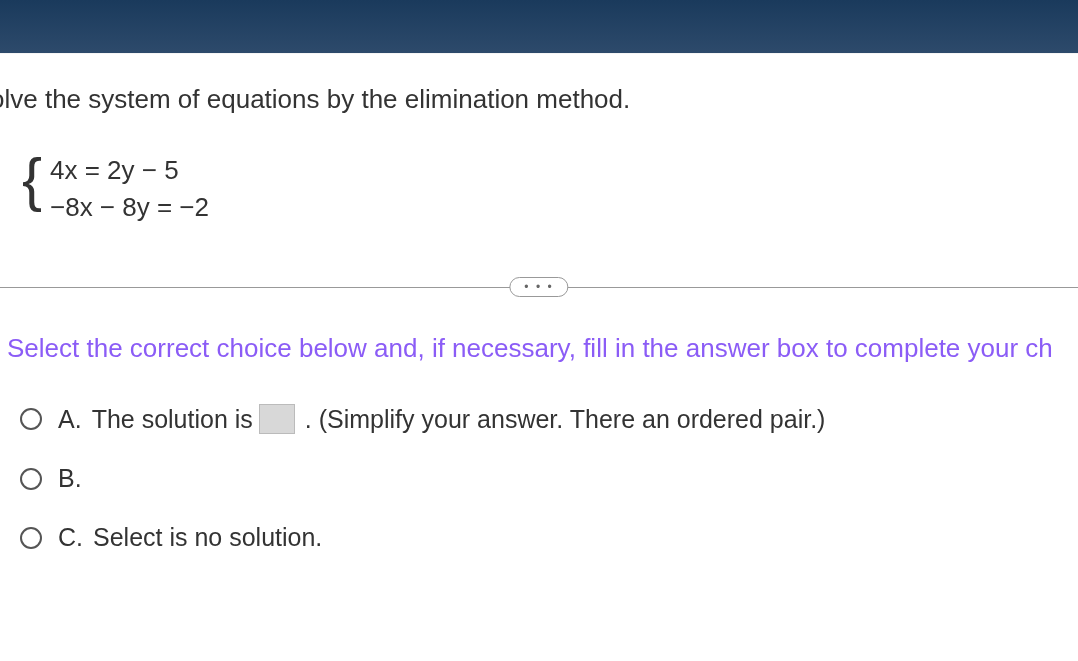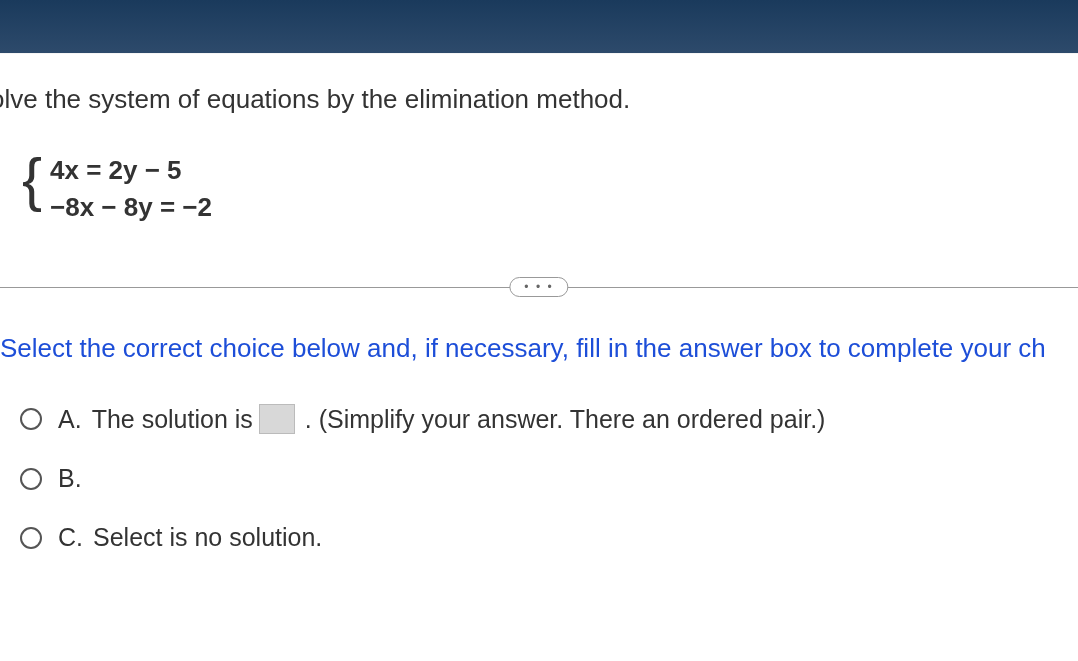--- a/index.html
+++ b/index.html
@@ -43,21 +43,20 @@
       left: -18px;
       top: -5px;
       font-size: 60px;
       line-height: 60px;
       font-weight: 100;
       color: #333;
     }
     .eq-line {
       margin-bottom: 6px;
       padding-left: 10px;
-      font-weight: bold;
     }
     .divider-section {
       position: relative;
       width: 100%;
       height: 30px;
       margin-bottom: 30px;
     }
     .divider-line {
       position: absolute;
       top: 14px;
@@ -74,24 +73,25 @@
       background: #fff;
       border: 1px solid #999;
       border-radius: 12px;
       padding: 2px 14px;
       font-size: 12px;
       color: #666;
       letter-spacing: 2px;
     }
     .instruction {
       font-size: 26px;
-      color: #1d4ed8;
+      color: #8b5cf6;
       margin-left: 0;
       margin-bottom: 40px;
       white-space: nowrap;
+      padding-left: 7px;
     }
     .choices {
       margin-left: 20px;
     }
     .choice-row {
       display: flex;
       align-items: center;
       margin-bottom: 30px;
       font-size: 25px;
       color: #333;

